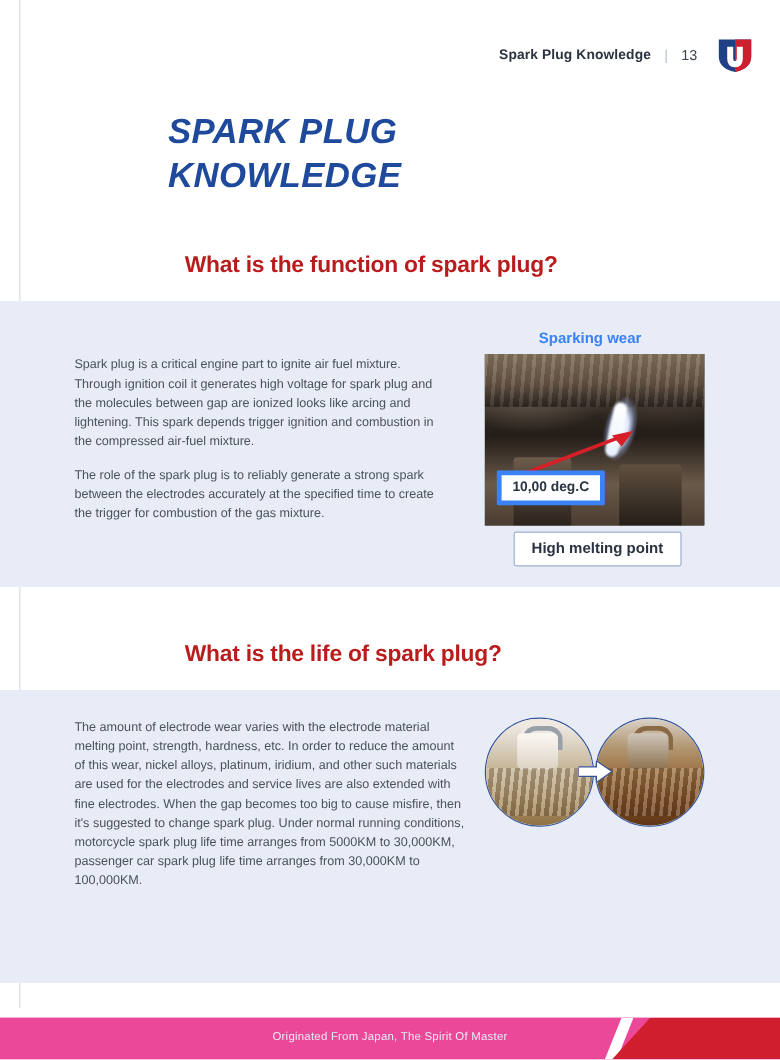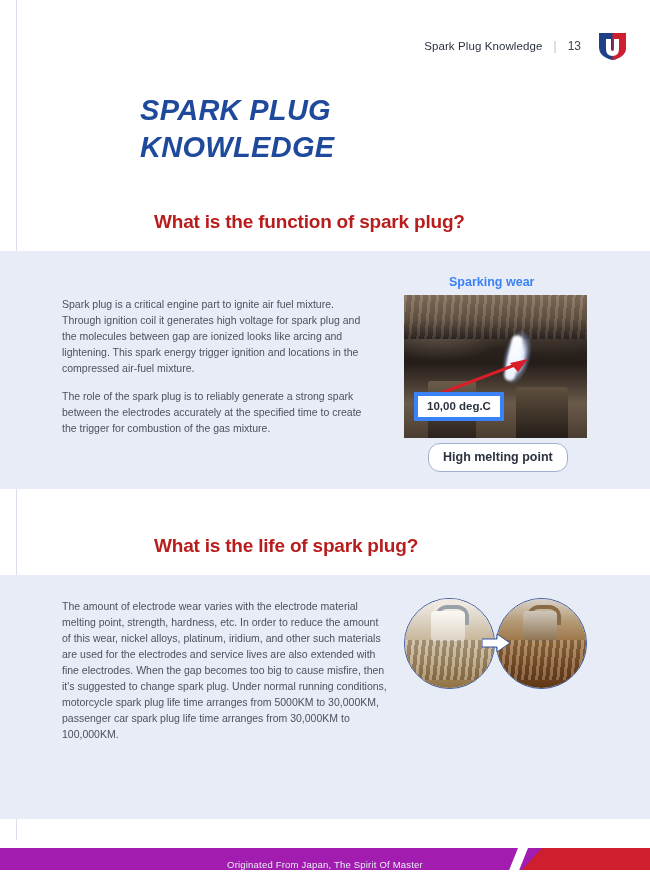--- a/index.html
+++ b/index.html
@@ -34,21 +34,21 @@
   .header {
     position: absolute;
     right: 22px;
     top: 30px;
     display: flex;
     align-items: center;
     gap: 11px;
   }
   .header-title {
     font-size: 11.5px;
-    font-weight: normal;
+    font-weight: bold;
     color: #2b3240;
     letter-spacing: 0.1px;
   }
   .header-sep {
     color: #b9c0ce;
     font-size: 12px;
     font-weight: normal;
   }
   .header-page {
     font-size: 12px;
@@ -199,21 +199,21 @@
   .melting-label {
     position: absolute;
     left: 428px;
     top: 443px;
     background: #ffffff;
     border: 1px solid #9fb0cf;
     padding: 6px 14px 7px 14px;
     font-size: 12.5px;
     font-weight: bold;
     color: #2b3240;
-    border-radius: 12px;
+    border-radius: 2px;
   }
 
   
   .plug-fig {
     position: absolute;
     left: 404px;
     top: 594px;
     width: 184px;
     height: 98px;
   }
@@ -278,22 +278,22 @@
     width: 28px;
     height: 18px;
   }
 
   
   .footer {
     position: absolute;
     left: 0;
     top: 848px;
     width: 650px;
-    height: 22px;
-    background: #a21caf;
+    height: 35px;
+    background: #ec4899;
     overflow: hidden;
   }
   .footer-text {
     position: absolute;
     left: 0;
     top: 11px;
     width: 650px;
     text-align: center;
     font-size: 9.5px;
     color: #e9edf6;
@@ -340,21 +340,21 @@
 
   <div class="main-title">
     <span>SPARK PLUG</span>
     <span class="line2">KNOWLEDGE</span>
   </div>
 
   <div class="section-heading" id="heading-1">What is the function of spark plug?</div>
   <div class="shade" id="shade-1"></div>
 
   <div class="body-col" id="para-block-1">
-    <p>Spark plug is a critical engine part to ignite air fuel mixture. Through ignition coil it generates high voltage for spark plug and the molecules between gap are ionized looks like arcing and lightening. This spark energy trigger ignition and locations in the compressed air-fuel mixture.</p>
+    <p>Spark plug is a critical engine part to ignite air fuel mixture. Through ignition coil it generates high voltage for spark plug and the molecules between gap are ionized looks like arcing and lightening. This spark depends trigger ignition and combustion in the compressed air-fuel mixture.</p>
     <p>The role of the spark plug is to reliably generate a strong spark between the electrodes accurately at the specified time to create the trigger for combustion of the gas mixture.</p>
   </div>
 
   <div class="fig-caption">Sparking wear</div>
 
   <div class="photo">
     <div class="bg"></div>
     <div class="topband"></div>
     <div class="electrode-l"></div>
     <div class="electrode-r"></div>

